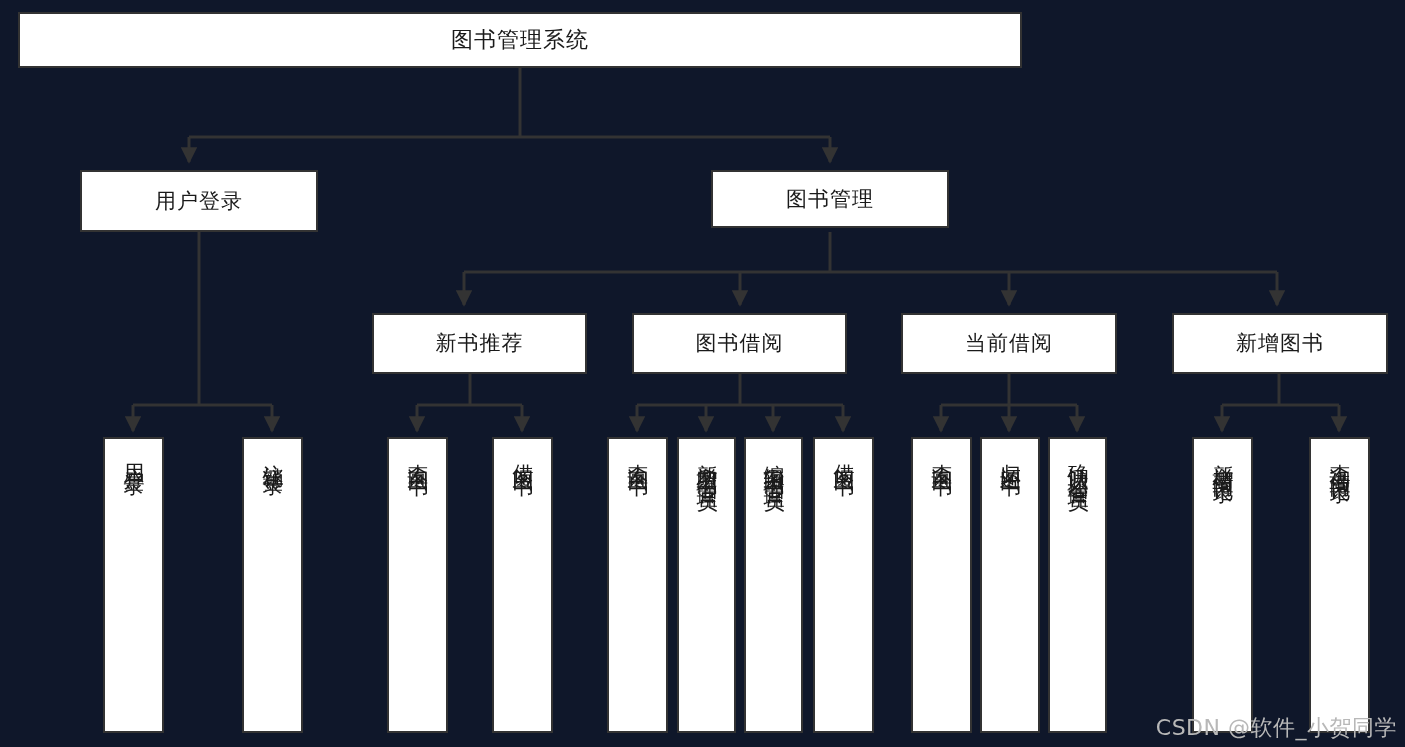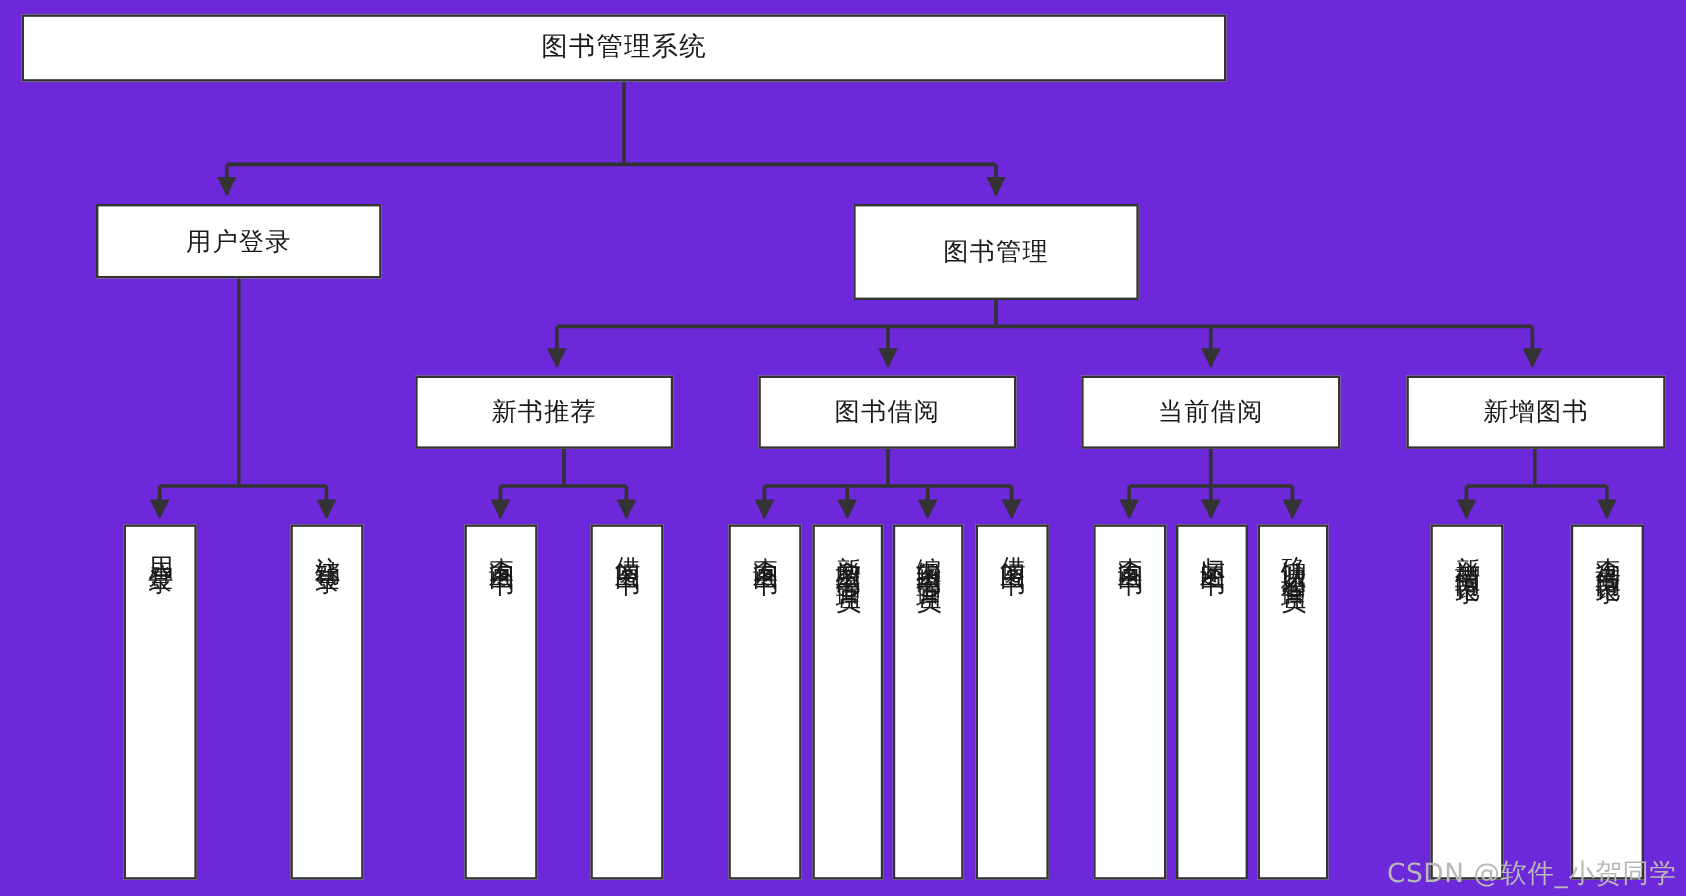--- a/index.html
+++ b/index.html
@@ -8,21 +8,21 @@
     padding: 0;
     background: #ffffff;
   }
   body {
     font-family: "DejaVu Sans", "Liberation Sans", sans-serif;
   }
   #diagram {
     position: relative;
     width: 1405px;
     height: 747px;
-    background: #6d28d9;
+    background: #0f172a;
     overflow: hidden;
   }
   #edges {
     position: absolute;
     left: 0;
     top: 0;
     width: 1405px;
     height: 747px;
     pointer-events: none;
   }
@@ -132,25 +132,25 @@
     </g>
   </svg>
 
   <div class="node root horiz" style="left:18px; top:12px; width:1004px; height:56px;">
     <span class="node-label">图书管理系统</span>
   </div>
 
   <div class="node horiz" style="left:80px; top:170px; width:238px; height:62px;">
     <span class="node-label">用户登录</span>
   </div>
-  <div class="node horiz" style="left:711px; top:170px; width:238px; height:80px;">
+  <div class="node horiz" style="left:711px; top:170px; width:238px; height:58px;">
     <span class="node-label">图书管理</span>
   </div>
 
-  <div class="node horiz" style="left:346px; top:313px; width:215px; height:61px;">
+  <div class="node horiz" style="left:372px; top:313px; width:215px; height:61px;">
     <span class="node-label">新书推荐</span>
   </div>
   <div class="node horiz" style="left:901px; top:313px; width:216px; height:61px;">
     <span class="node-label">当前借阅</span>
   </div>
   <div class="node horiz" style="left:632px; top:313px; width:215px; height:61px;">
     <span class="node-label">图书借阅</span>
   </div>
   <div class="node horiz" style="left:1172px; top:313px; width:216px; height:61px;">
     <span class="node-label">新增图书</span>

